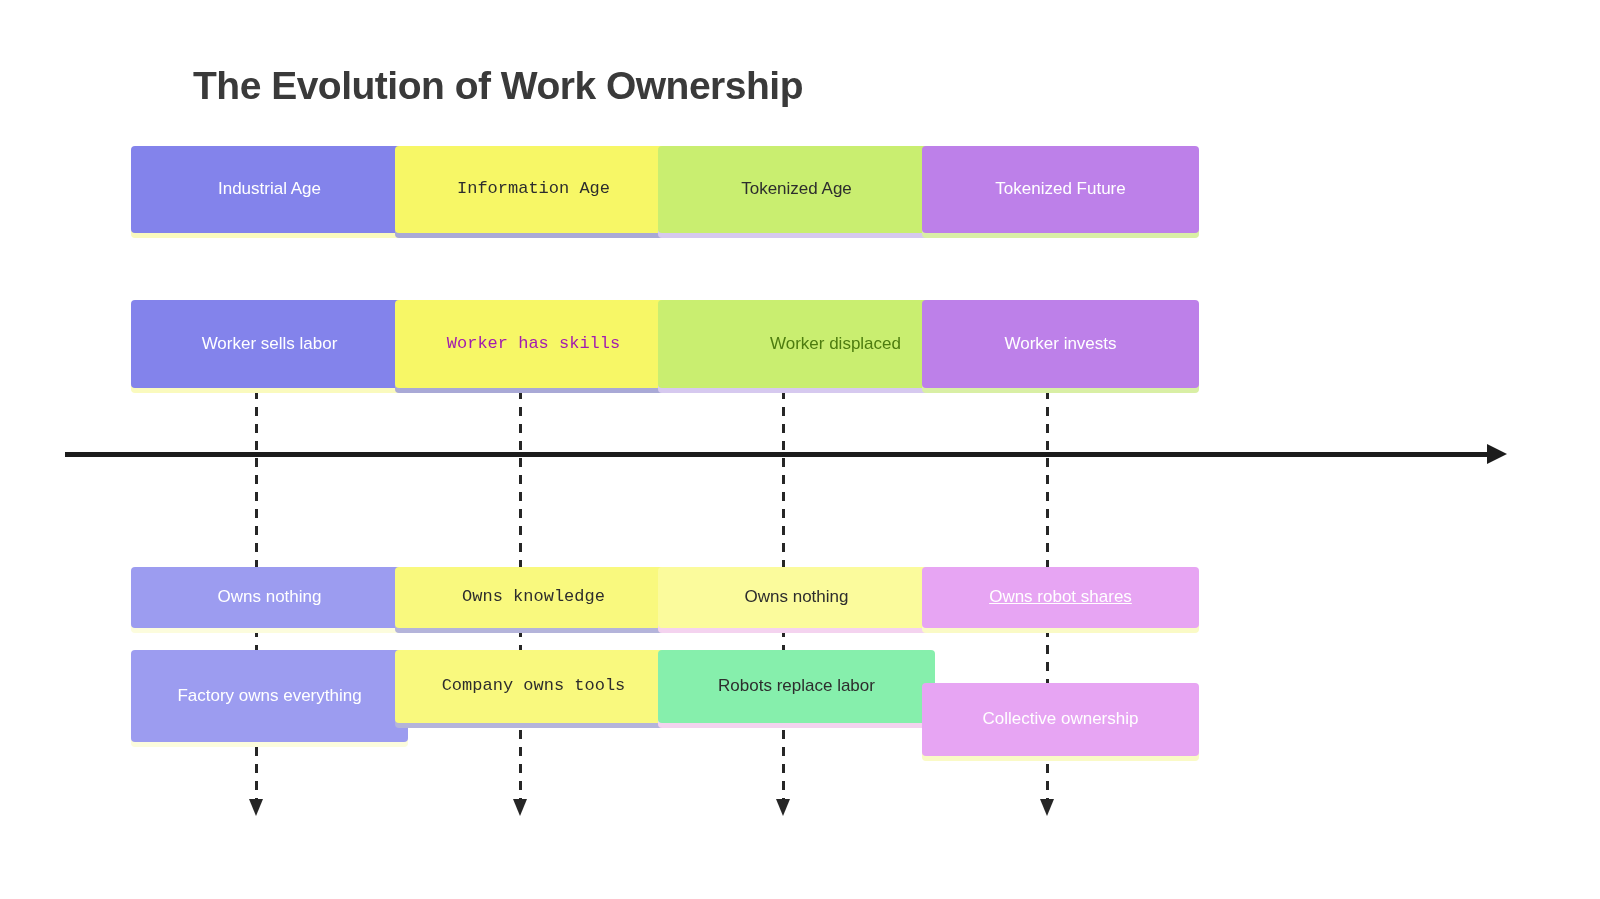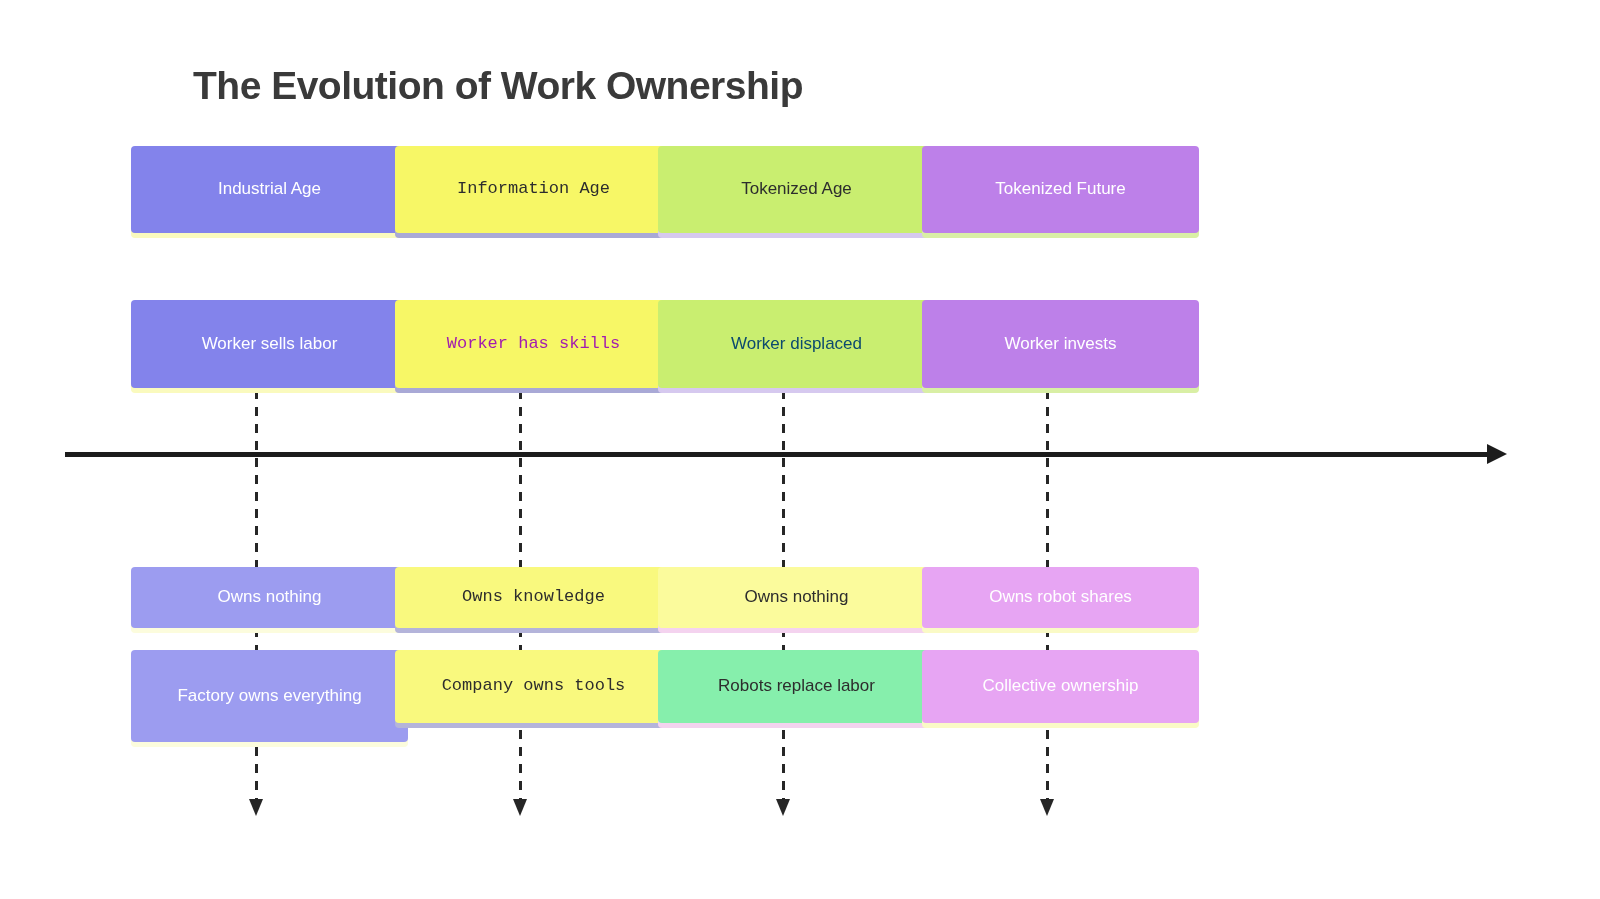--- a/index.html
+++ b/index.html
@@ -90,36 +90,36 @@
   <div class="card c1 row3" style="background: rgb(249, 249, 126); color: rgb(45, 45, 45); --shadow: #b4b4da;">
     <span>Owns knowledge</span>
   </div>
   <div class="card c1 row4" style="background: rgb(249, 249, 126); color: rgb(45, 45, 45); --shadow: #b4b4da;">
     <span>Company owns tools</span>
   </div>
 
   <div class="card c2 row1" style="background: rgb(201, 238, 112); color: rgb(45, 45, 45); --shadow: #d6c9ef;">
     <span>Tokenized Age</span>
   </div>
-  <div class="card c2 row2" style="background: rgb(201, 238, 112); color: #0c4a6e; --shadow: #d6c9ef;">
+  <div class="card c2 row2" style="background: rgb(201, 238, 112); color: #4d7c0f; justify-content: flex-end; --shadow: #d6c9ef;">
     <span>Worker displaced</span>
   </div>
   <div class="card c2 row3" style="background: rgb(251, 251, 156); color: rgb(45, 45, 45); --shadow: #f4d3ef;">
     <span>Owns nothing</span>
   </div>
   <div class="card c2 row4" style="background: #86efac; color: rgb(45, 45, 45); --shadow: #f4d3ef;">
     <span>Robots replace labor</span>
   </div>
 
   <div class="card c3 row1" style="background: rgb(189, 128, 233); color: rgb(255, 255, 255); --shadow: #d9efa5;">
     <span>Tokenized Future</span>
   </div>
   <div class="card c3 row2" style="background: rgb(189, 128, 233); color: rgb(255, 255, 255); --shadow: #d9efa5;">
     <span>Worker invests</span>
   </div>
-  <div class="card c3 row3" style="background: rgb(231, 165, 243); color: rgb(255, 255, 255); --shadow: #fafac6;">
+  <div class="card c3 row3" style="background: rgb(231, 165, 243); color: rgb(255, 255, 255); text-decoration: underline; --shadow: #fafac6;">
     <span>Owns robot shares</span>
   </div>
-  <div class="card c3 row4" style="background: rgb(231, 165, 243); color: rgb(255, 255, 255); --shadow: #fafac6;">
+  <div class="card c3 row4" style="background: rgb(231, 165, 243); color: rgb(255, 255, 255); margin-top: 33px; --shadow: #fafac6;">
     <span>Collective ownership</span>
   </div>
 
 </div>
 
 </body></html>

